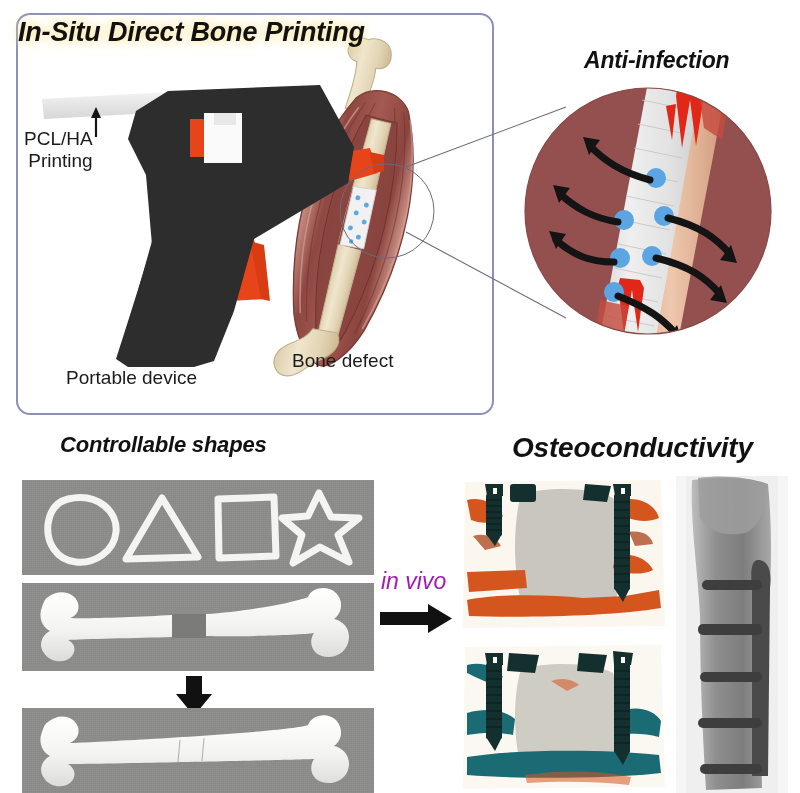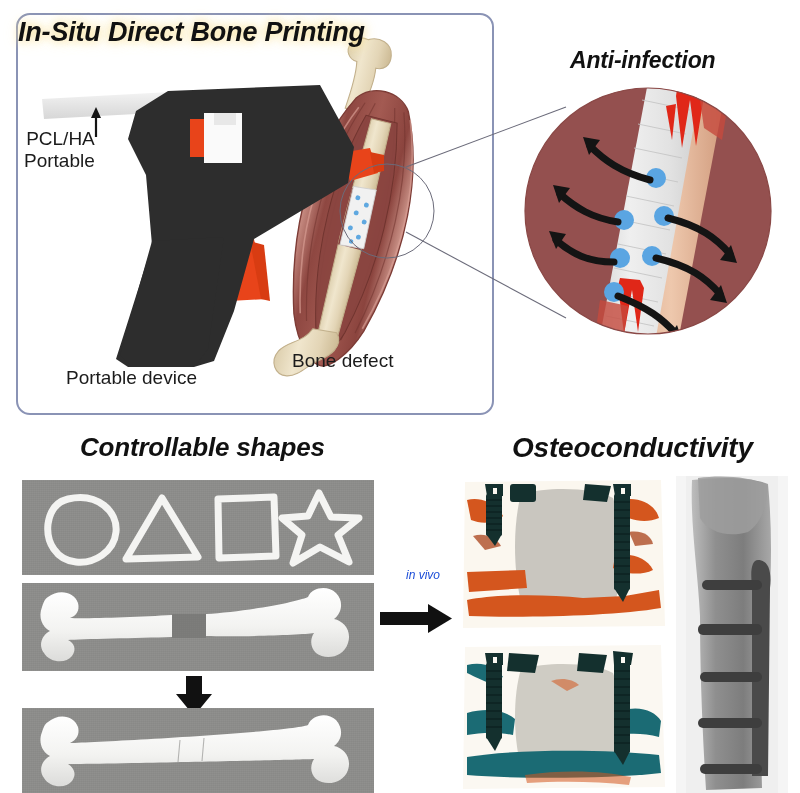--- a/index.html
+++ b/index.html
@@ -42,29 +42,29 @@
     letter-spacing: -0.2px;
   }
   #title-main {
     left: 18px;
     top: 17px;
     font-size: 27px;
     text-shadow: 0 0 9px rgba(250, 226, 150, 0.95),
                  0 0 16px rgba(252, 236, 180, 0.75);
   }
   #title-anti {
-    left: 570px;
+    left: 584px;
     top: 47px;
     font-size: 23px;
     z-index: 40;
   }
   #title-shapes {
-    left: 80px;
+    left: 60px;
     top: 432px;
-    font-size: 26px;
+    font-size: 22px;
     z-index: 40;
   }
   #title-osteo {
     left: 512px;
     top: 432px;
     font-size: 28px;
     z-index: 40;
   }
 
   .plain-label {
@@ -73,25 +73,25 @@
     color: #1b1b1b;
     white-space: nowrap;
     line-height: 1.18;
   }
   #label-pclha { left: 24px; top: 128px; text-align: right; }
   #label-portable { left: 66px; top: 367px; }
   #label-bonedefect { left: 292px; top: 350px; }
 
   #label-invivo {
     position: absolute;
-    left: 406px;
+    left: 381px;
     top: 568px;
-    font-size: 12px;
+    font-size: 23px;
     font-style: italic;
-    color: #1d4ed8;
+    color: #a21caf;
     white-space: nowrap;
     z-index: 40;
   }
 
   svg { display: block; }
   .svg-layer {
     position: absolute;
     left: 0;
     top: 0;
     pointer-events: none;
@@ -227,21 +227,21 @@
     <line x1="406" y1="232" x2="566" y2="318" stroke="#6b6b7a" stroke-width="1.1"></line>
   </svg>
 
   <div class="panel-title" id="title-main">In-Situ Direct Bone Printing</div>
   <div class="panel-title" id="title-anti">Anti-infection</div>
   <div class="panel-title" id="title-shapes">Controllable shapes</div>
   <div class="panel-title" id="title-osteo">Osteoconductivity</div>
 
   <div class="plain-label" id="label-pclha">
     <span>PCL/HA</span><br>
-    <span>Portable</span>
+    <span>Printing</span>
   </div>
   <div class="plain-label" id="label-portable">Portable device</div>
   <div class="plain-label" id="label-bonedefect">Bone defect</div>
 
   <svg class="svg-layer" width="800" height="793" viewBox="0 0 800 793">
     <defs>
       <clipPath id="antiClip">
         <circle cx="648" cy="211" r="123"></circle>
       </clipPath>
       <linearGradient id="tissueGrad" x1="0" y1="0" x2="1" y2="0">

